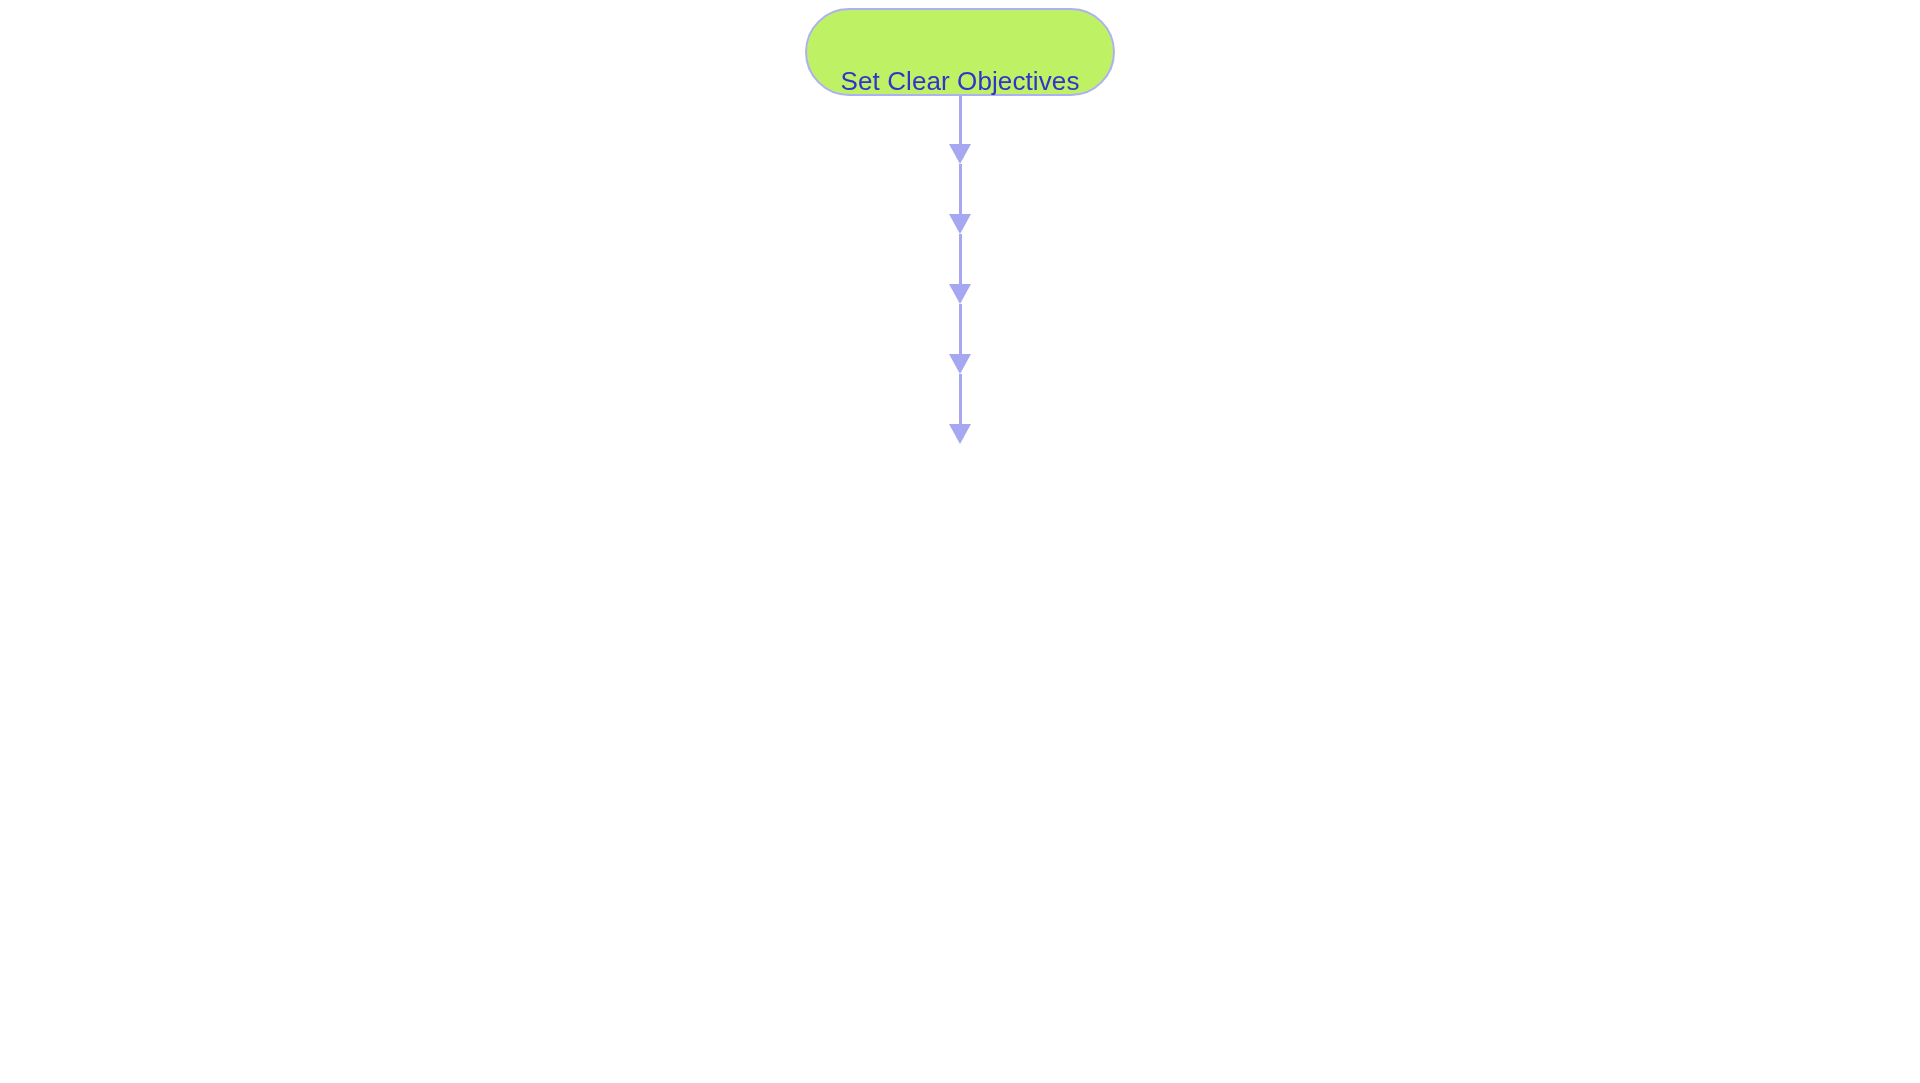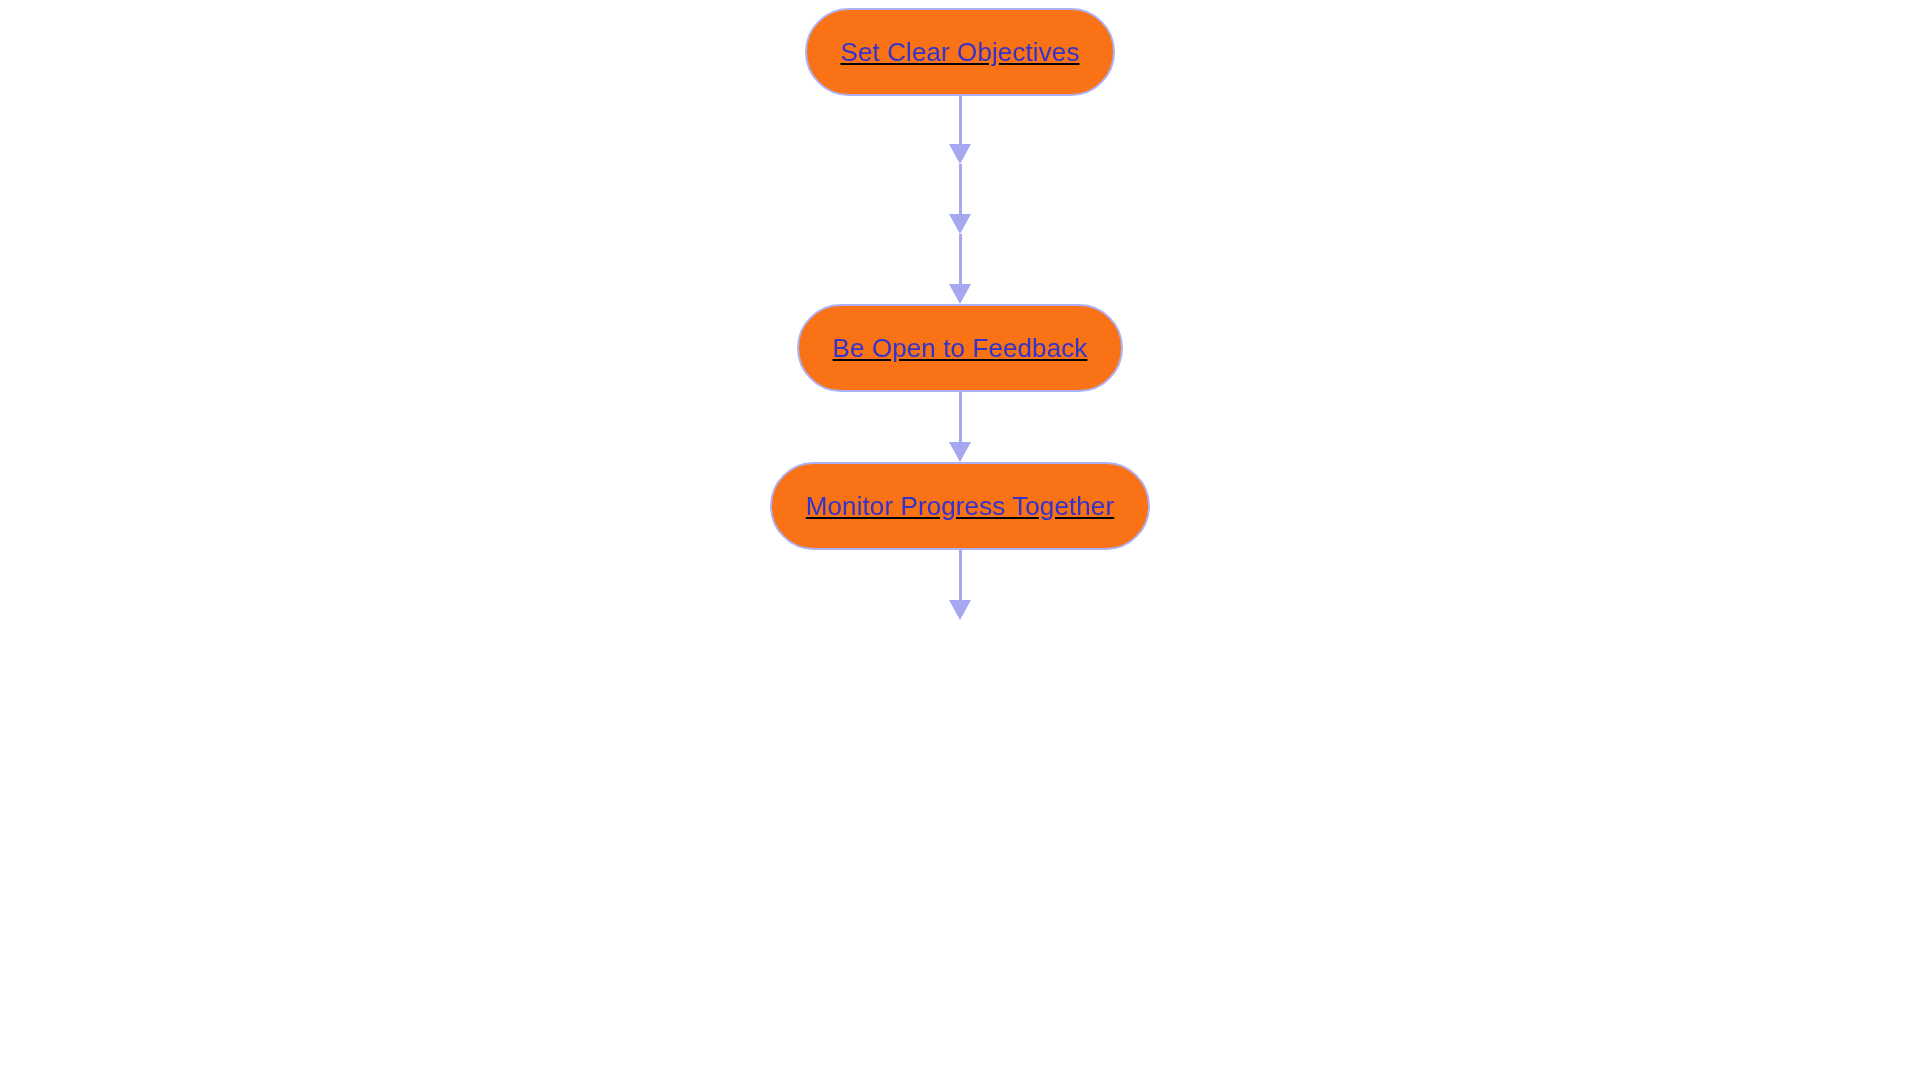--- a/index.html
+++ b/index.html
@@ -22,30 +22,29 @@
     background: #ffffff;
     display: flex;
     flex-direction: column;
     align-items: center;
   }
 
   
   .node {
     box-sizing: border-box;
     height: 88px;
-    background: #f97316;
+    background: #bef264;
     border: 2px solid #aeb0f4;
     border-radius: 44px;
     display: flex;
-    align-items: center;
+    align-items: flex-end;
     justify-content: center;
     padding: 0 34px;
     position: relative;
     z-index: 2;
-    text-decoration: underline;
   }
   .node-label {
     font-family: "Liberation Sans", sans-serif;
     font-size: 26px;
     font-weight: 400;
     color: #3333cc;
     white-space: nowrap;
     letter-spacing: 0.1px;
     line-height: 1;
   }
@@ -102,32 +101,26 @@
     <div class="line"></div>
     <div class="arrowhead"></div>
   </div>
 
 
   <div class="connector gap-3">
     <div class="line"></div>
     <div class="arrowhead"></div>
   </div>
 
-  <div class="node">
-    <span class="node-label">Be Open to Feedback</span>
-  </div>
 
   <div class="connector gap-4">
     <div class="line"></div>
     <div class="arrowhead"></div>
   </div>
 
-  <div class="node">
-    <span class="node-label">Monitor Progress Together</span>
-  </div>
 
   <div class="connector gap-5">
     <div class="line"></div>
     <div class="arrowhead"></div>
   </div>
 
 
 </div>
 
 </body></html>

